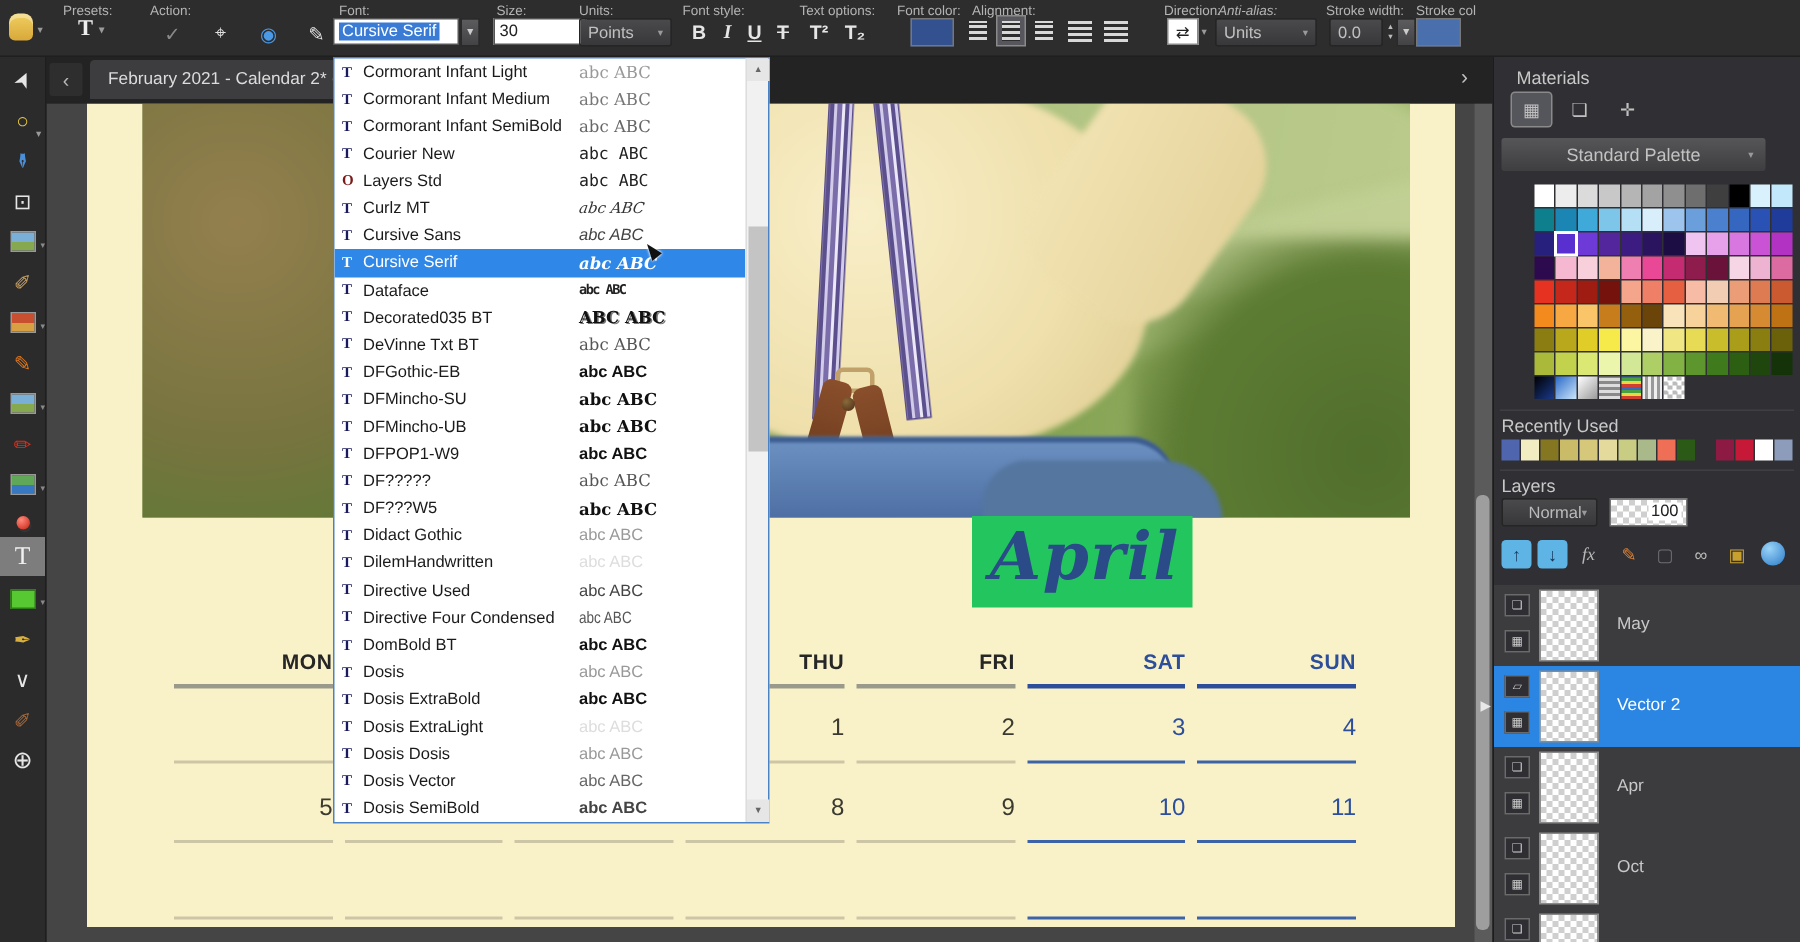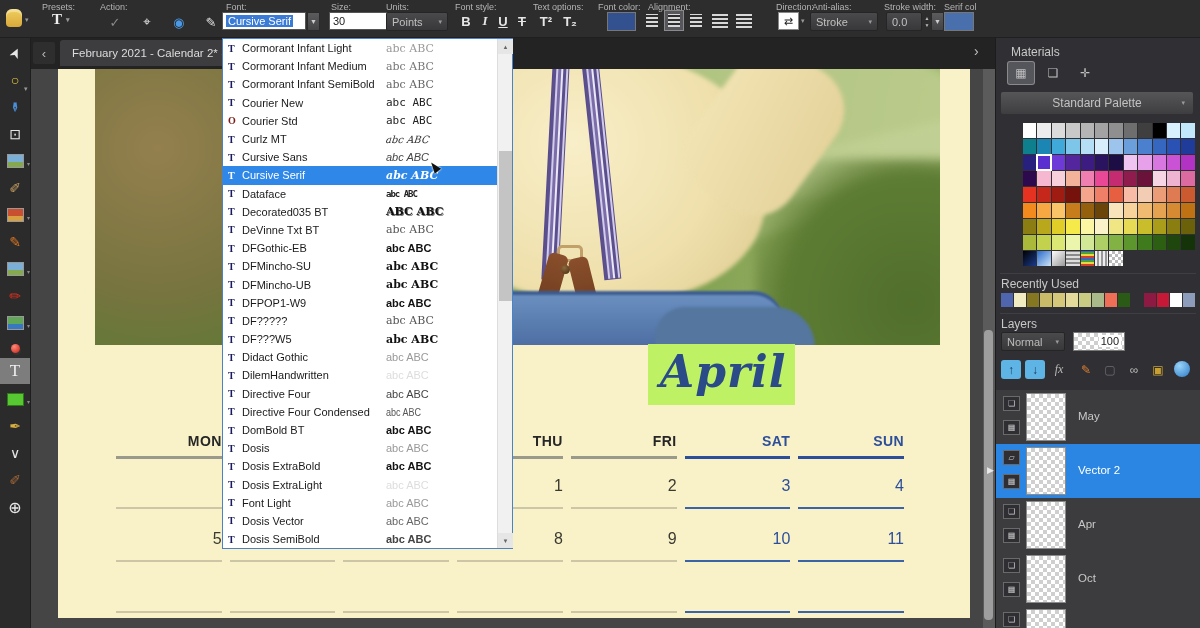--- a/index.html
+++ b/index.html
@@ -81,21 +81,21 @@
   .cal .c{text-align:right;padding-right:4px;}
   .hdr{font-size:14px;font-weight:bold;letter-spacing:.4px;color:#262626;}
   .hdr.we,.num.we{color:#2d4f9b;}
   .num{font-size:16px;color:#3a3a30;}
   .lrow .seg{display:block;height:2px;margin:0 4px;background:#cdc6a6;}
   .lrow.hl .seg{height:3px;background:#9a9a8c;}
   .lrow .seg.we{background:#3c62a8;}
   .lrow.hl .seg.we{background:#2d4f9b;}
   .note{font-family:"DejaVu Serif",serif;font-style:italic;font-weight:bold;font-size:13px;color:#2d4f9b;display:inline-block;transform:rotate(-3deg);margin-right:10px;}
   .title{position:absolute;left:648px;top:344px;z-index:3;display:flex;align-items:baseline;}
-  .hl-box{background:#bef264;padding:2px 8px 8px 12px;}
+  .hl-box{background:#22c55e;padding:2px 8px 8px 12px;}
   .month{font-family:"DejaVu Serif",serif;font-style:italic;font-weight:600;font-size:44px;color:#2b4a88;letter-spacing:1px;}
   .year{font-size:44px;color:#9aa0a8;letter-spacing:5px;margin-left:2px;}
 
   
   .fdd{position:absolute;left:222px;top:38px;width:291px;height:511px;background:#fff;border:1px solid #4a82c8;box-sizing:border-box;z-index:40;}
   .frows{position:absolute;left:0;top:0;right:15px;bottom:0;overflow:hidden;}
   .frow{display:flex;align-items:center;height:18.2px;padding-left:5px;}
   .frow.sel{background:#2f87e8;}
   .frow.sel .fname,.frow.sel .fprev{color:#fff !important;}
   .ficon{width:14px;font-family:"Liberation Serif",serif;font-size:10px;font-weight:bold;color:#1a1a5e;flex:0 0 14px;}
@@ -124,38 +124,38 @@
   .p-faint{color:#ddd;}
   .p-cond{color:#555;transform:scaleX(.82);transform-origin:left;}
   .p-med{color:#666;}
   .p-sb{font-weight:bold;color:#444;}
 
   
   .rpanel{position:absolute;left:995px;top:37px;width:205px;height:591px;background:#303034;border-left:1px solid #1c1c1c;z-index:10;}
   .ptitle{position:absolute;font-size:12px;color:#c8c8c8;}
   .mbtn{position:absolute;top:25px;width:26px;height:22px;display:flex;align-items:center;justify-content:center;font-size:12px;color:#c0c0c0;border-radius:2px;}
   .mbtn.on{background:#55555c;box-shadow:0 0 0 1px #8a8a8a;}
-  .pal-dd{position:absolute;left:5px;top:55px;width:192px;height:22px;background:linear-gradient(#565658,#3e3e40);border-radius:2px;
+  .pal-dd{position:absolute;left:5px;top:55px;width:176px;height:22px;background:linear-gradient(#565658,#3e3e40);border-radius:2px;
           display:flex;align-items:center;justify-content:center;font-size:12px;color:#c2c2c2;}
   .pal-dd .caret{position:absolute;right:8px;}
   .swrow{position:absolute;left:27px;display:flex;gap:1px;}
   .sw{width:13.4px;height:15px;}
   .sw2{width:12px;height:14px;}
   .sw-sel{outline:2px solid #fff;outline-offset:-1px;z-index:2;}
   .sw-empty{background:transparent;}
   .x-grad-navy{background:linear-gradient(135deg,#000,#1a3a8a);}
   .x-grad-blue{background:linear-gradient(135deg,#2a6ac8,#cde6fa);}
   .x-grad-white{background:linear-gradient(135deg,#fff,#9a9a9a);}
   .x-grad-gray{background:repeating-linear-gradient(0deg,#ddd 0 2px,#8a8a8a 2px 4px);}
   .x-stripes{background:repeating-linear-gradient(0deg,#d04030 0 2px,#e8d840 2px 4px,#48a040 4px 6px,#3868c0 6px 8px);}
   .x-lines{background:repeating-linear-gradient(90deg,#eee 0 2px,#999 2px 4px);}
   .x-checker{background:repeating-conic-gradient(#bbb 0 25%,#fff 0 50%);background-size:6px 6px;}
   .pdiv{position:absolute;left:4px;width:196px;height:1px;background:#3e3e44;}
   .blend-dd{position:absolute;left:5px;top:295px;width:64px;height:19px;background:linear-gradient(#4a4a4c,#38383a);border:1px solid #252525;border-radius:2px;
-            display:flex;align-items:center;justify-content:space-between;padding:0 5px;font-size:11px;color:#bbb;box-sizing:border-box;}
+            display:flex;align-items:center;justify-content:space-between;padding:0 17px;font-size:11px;color:#bbb;box-sizing:border-box;}
   .checker{background:repeating-conic-gradient(#cfcfcf 0 25%,#fff 0 50%);background-size:8px 8px;}
   .opacity{position:absolute;left:77px;top:295px;width:52px;height:19px;border:1px solid #777;box-sizing:border-box;}
   .opacity .val{position:absolute;right:3px;top:2px;font-size:11px;color:#222;background:#fff;padding:0 2px;}
   .lic{position:absolute;top:323px;width:20px;height:19px;display:flex;align-items:center;justify-content:center;font-size:12px;color:#b8b8b8;border-radius:3px;}
   .lic.blue{background:#5fb4e6;color:#14365a;font-weight:bold;}
   .lic.dim{color:#6e6e72;}
   .lic.sphere{width:16px;height:16px;border-radius:50%;background:radial-gradient(circle at 35% 30%,#9ad4f8,#2a7ac8);}
   .lrow2{position:absolute;left:0;width:205px;height:54px;background:#3c3c3e;border-bottom:1px solid #27272b;}
   .lrow2.sel{background:#2a86e2;}
   .lbadge{position:absolute;left:7px;width:17px;height:15px;background:#2f2f33;border:1px solid #6a6a6a;color:#ccc;font-size:8px;display:flex;align-items:center;justify-content:center;box-sizing:border-box;}
@@ -219,37 +219,37 @@
     <div class="alico" style="left:646px;"></div>
     <div class="alico on" style="left:668px;"></div>
     <div class="alico" style="left:690px;"></div>
     <div class="alico big" style="left:712px;"></div>
     <div class="alico big" style="left:736px;"></div>
 
     <span class="tlabel" style="left:776px;">Direction:</span>
     <div class="dirbox" style="left:778px;">⇄</div>
     <span class="abs caret" style="left:801px;top:17px;">▾</span>
 
-    <span class="tlabel" style="left:812px;">Anti-alias:</span>
+    <span class="tlabel" style="left:812px;font-style:italic;">Anti-alias:</span>
     <div class="ddark" style="left:810px;width:68px;">
-      <span>Stroke</span>
+      <span>Units</span>
       <span class="caret">▾</span>
     </div>
 
     <span class="tlabel" style="left:884px;">Stroke width:</span>
     <div class="ddark" style="left:886px;width:36px;">
       <span>0.0</span>
     </div>
     <div class="spin" style="left:922px;">
       <span>▲</span>
       <span>▼</span>
     </div>
     <div class="cbtn" style="left:931px;">▼</div>
 
-    <span class="tlabel" style="left:944px;">Serif col</span>
+    <span class="tlabel" style="left:944px;">Stroke col</span>
     <div class="swatch" style="left:944px;width:30px;background:#4a6fad;"></div>
   </div>
 
   <div class="lrail">
     <div class="tool" style="top:3px;transform:rotate(-65deg);">➤</div>
     <span class="abs caret" style="left:24px;top:48px;">▾</span>
     <div class="tool" style="top:30px;color:#e8c840;font-weight:bold;">○</div>
     <div class="tool" style="top:57px;color:#4a90d8;transform:rotate(90deg);">✒</div>
     <div class="tool" style="top:84px;">⊡</div>
     <div class="tool" style="top:111px;">
@@ -406,21 +406,21 @@
           <span class="fname">Cormorant Infant SemiBold</span>
           <span class="fprev p-sersb">abc ABC</span>
         </div>
       <div class="frow">
           <span class="ficon">T</span>
           <span class="fname">Courier New</span>
           <span class="fprev p-mono">abc ABC</span>
         </div>
       <div class="frow">
           <span class="ficon" style="color:#7a1a1a;">O</span>
-          <span class="fname">Courier Std</span>
+          <span class="fname">Layers Std</span>
           <span class="fprev p-mono">abc ABC</span>
         </div>
       <div class="frow">
           <span class="ficon">T</span>
           <span class="fname">Curlz MT</span>
           <span class="fprev p-curl">abc ABC</span>
         </div>
       <div class="frow">
           <span class="ficon">T</span>
           <span class="fname">Cursive Sans</span>
@@ -481,21 +481,21 @@
           <span class="fname">Didact Gothic</span>
           <span class="fprev p-lt">abc ABC</span>
         </div>
       <div class="frow">
           <span class="ficon">T</span>
           <span class="fname">DilemHandwritten</span>
           <span class="fprev p-faint">abc ABC</span>
         </div>
       <div class="frow">
           <span class="ficon">T</span>
-          <span class="fname">Directive Four</span>
+          <span class="fname">Directive Used</span>
           <span class="fprev p-n">abc ABC</span>
         </div>
       <div class="frow">
           <span class="ficon">T</span>
           <span class="fname">Directive Four Condensed</span>
           <span class="fprev p-cond">abc ABC</span>
         </div>
       <div class="frow">
           <span class="ficon">T</span>
           <span class="fname">DomBold BT</span>
@@ -511,21 +511,21 @@
           <span class="fname">Dosis ExtraBold</span>
           <span class="fprev p-b">abc ABC</span>
         </div>
       <div class="frow">
           <span class="ficon">T</span>
           <span class="fname">Dosis ExtraLight</span>
           <span class="fprev p-faint">abc ABC</span>
         </div>
       <div class="frow">
           <span class="ficon">T</span>
-          <span class="fname">Font Light</span>
+          <span class="fname">Dosis Dosis</span>
           <span class="fprev p-lt">abc ABC</span>
         </div>
       <div class="frow">
           <span class="ficon">T</span>
           <span class="fname">Dosis Vector</span>
           <span class="fprev p-med">abc ABC</span>
         </div>
       <div class="frow">
           <span class="ficon">T</span>
           <span class="fname">Dosis SemiBold</span>

